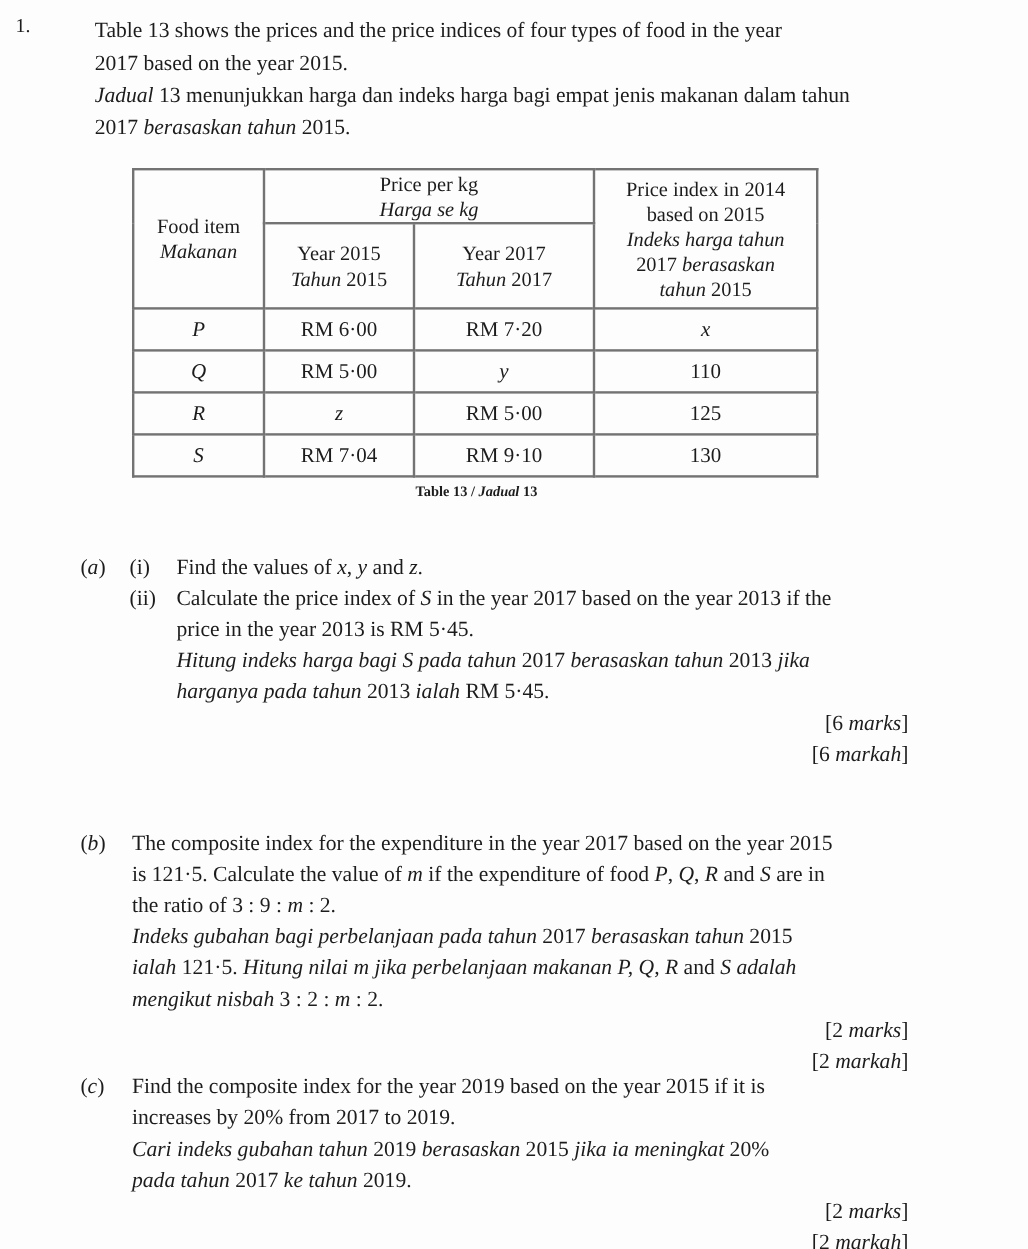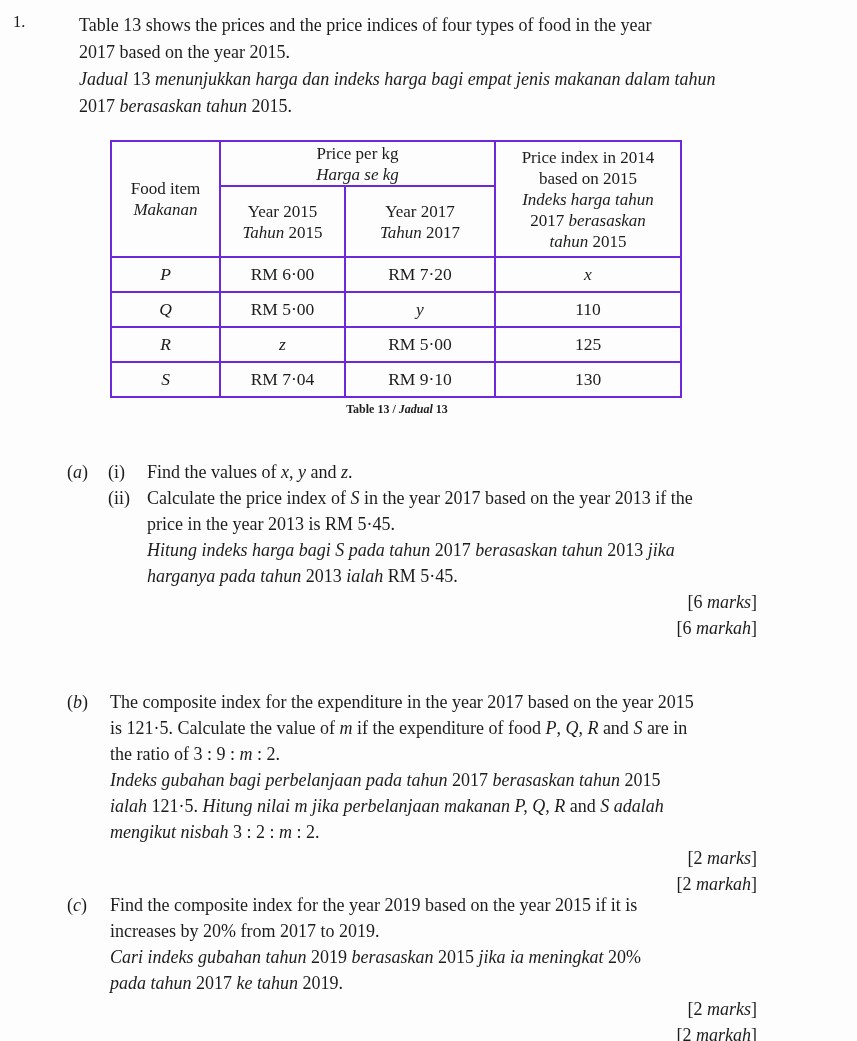--- a/index.html
+++ b/index.html
@@ -21,21 +21,21 @@
 
   .intro { position:absolute; left:68px; top:12px;margin-left:11px; }
   .intro .line { line-height:27px; }
 
   .data-table {
     position:absolute; left:110px; top:140px;
     border-collapse:collapse; table-layout:fixed;
     text-align:center; font-size:17px;
   }
   .data-table td {
-    border:2px solid #6d28d9;
+    border:2px solid #737373;
     padding:0 2px;
     vertical-align:middle;
   }
   .data-table .hline { line-height:21px; white-space:nowrap; }
   .hrow1 td { height:43px; }
   .hrow2 td { height:69px; }
   .brow td { height:33px; font-size:17.5px; }
 
   .caption {
     position:absolute; left:110px; top:402px; width:574px;
@@ -56,21 +56,21 @@
 </head>
 <body>
 
 <div class="page">
 
   <div class="qnum">1.</div>
 
   <div class="intro">
     <div class="line"><span>Table 13 shows the prices and the price indices of four types of food in the year</span></div>
     <div class="line"><span>2017 based on the year 2015.</span></div>
-    <div class="line"><span style="font-style: italic;">Jadual </span><span>13 </span><span style="font-style: italic;">menunjukkan harga dan indeks harga bagi empat jenis makanan dalam tahun</span></div>
+    <div class="line"><span style="font-style: italic;">Jadual </span><span>13 </span><span style="">menunjukkan harga dan indeks harga bagi empat jenis makanan dalam tahun</span></div>
     <div class="line"><span>2017 </span><span style="font-style: italic;">berasaskan tahun </span><span>2015.</span></div>
   </div>
 
   <table class="data-table">
     <colgroup>
       <col style="width:109px">
       <col style="width:125px">
       <col style="width:150px">
       <col style="width:186px">
     </colgroup>

